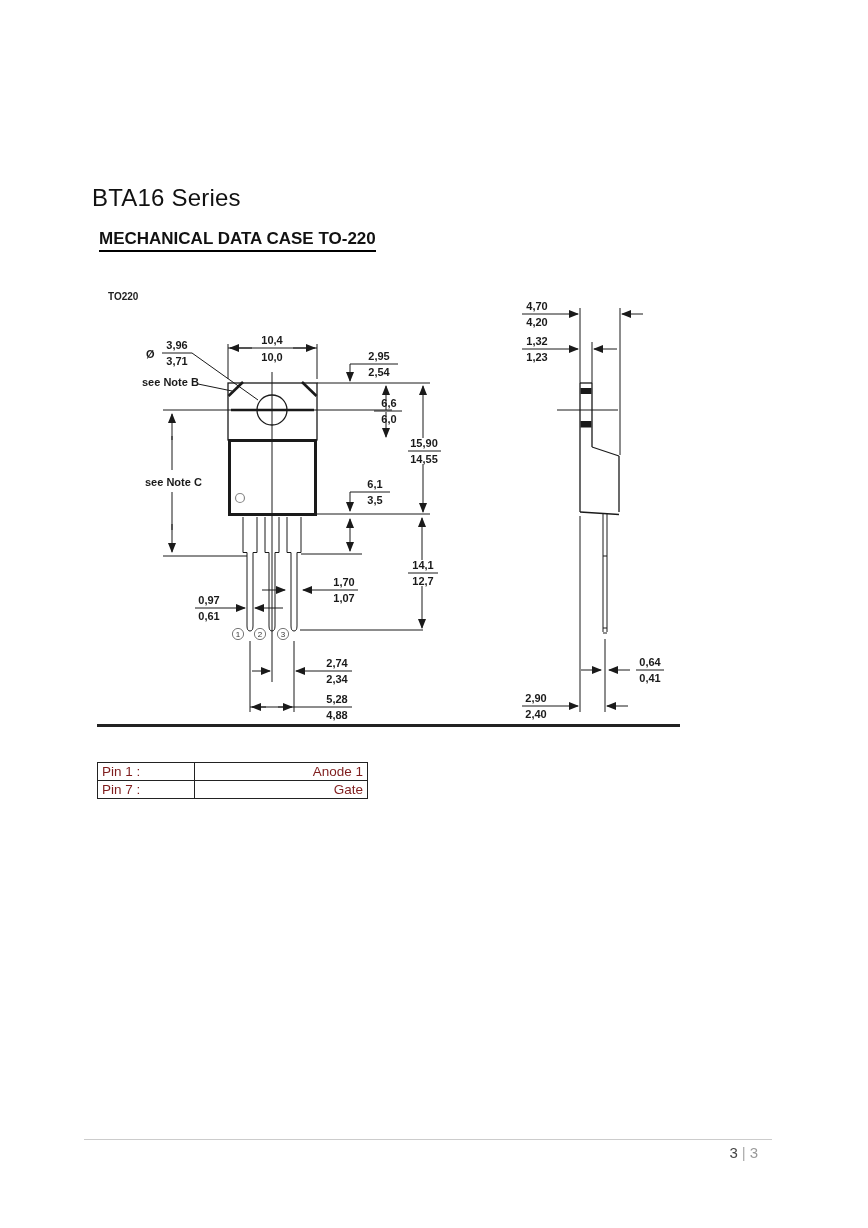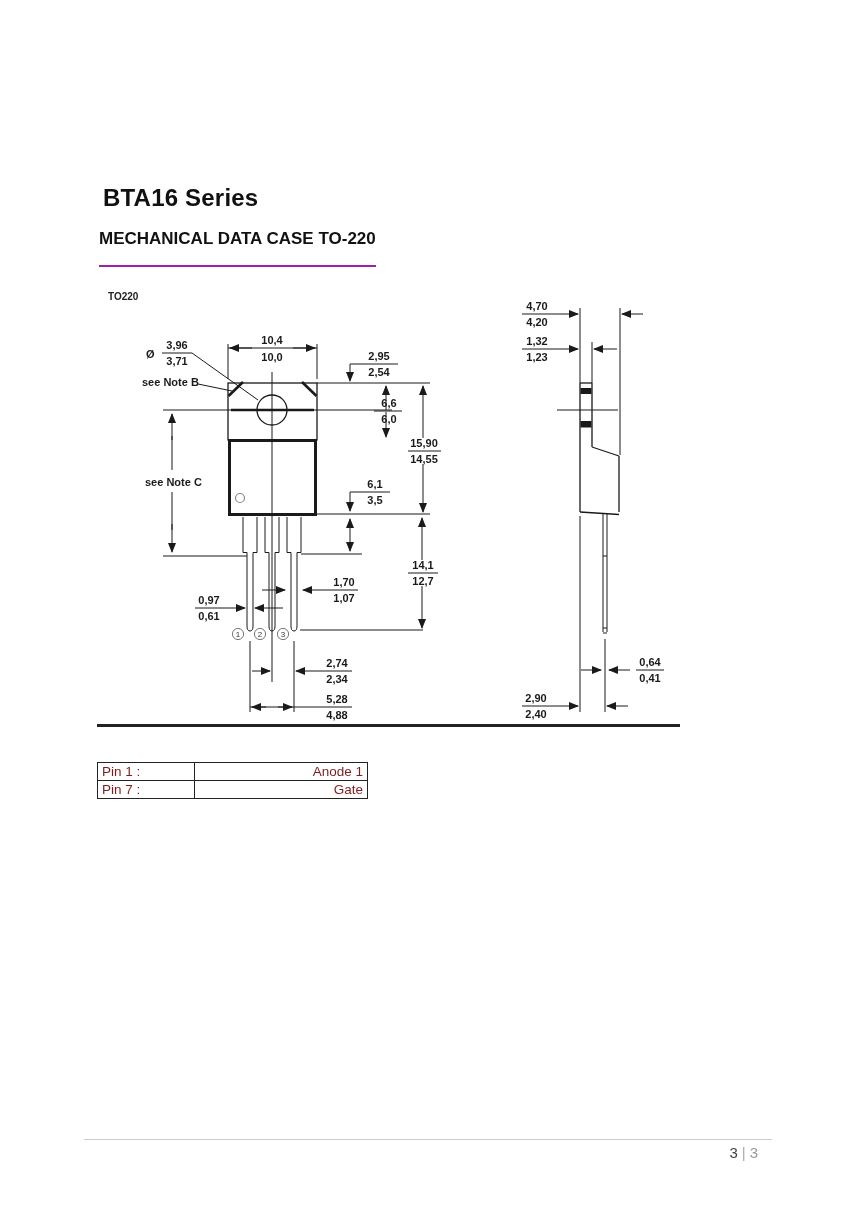--- a/index.html
+++ b/index.html
@@ -1,20 +1,20 @@
 <!DOCTYPE html>
 <html><head>
 <meta charset="utf-8">
 <style>
   html,body{margin:0;padding:0;background:#ffffff;}
   #page{position:relative;width:868px;height:1228px;background:#fff;overflow:hidden;
         font-family:"Liberation Sans",sans-serif;color:#111;}
-  .h1{position:absolute;left:103px;top:184px;font-size:24px;font-weight:bold;letter-spacing:0.2px;}
+  .h1{position:absolute;left:92px;top:184px;font-size:24px;font-weight:normal;letter-spacing:0.2px;}
   .h2{position:absolute;left:99px;top:229px;font-size:17px;font-weight:bold;}
-  .h2 span{border-bottom:2px solid #a21caf;padding-bottom:17px;margin-top:43px;}
+  .h2 span{border-bottom:2px solid #000000;padding-bottom:2px;margin-top:43px;}
   .to220{position:absolute;left:108px;top:291px;font-size:10px;font-weight:bold;color:#222;}
   svg{position:absolute;left:0;top:0;}
   svg .ln{stroke:#1a1a1a;stroke-width:1;fill:none;}
   svg .thick{stroke:#1a1a1a;stroke-width:2.6;fill:none;}
   svg .outline{stroke:#1a1a1a;stroke-width:1.3;fill:none;}
   svg .body{stroke:#1a1a1a;stroke-width:3;fill:none;}
   svg .dimtxt{font-family:"Liberation Sans",sans-serif;font-size:11px;font-weight:bold;fill:#1a1a1a;text-anchor:middle;}
   svg .notetxt{font-family:"Liberation Sans",sans-serif;font-size:11px;font-weight:bold;fill:#1a1a1a;}
   svg .pinnum{font-family:"Liberation Sans",sans-serif;font-size:8px;fill:#333;text-anchor:middle;}
   .rule{position:absolute;left:97px;top:724px;width:583px;height:3px;background:#222;}

